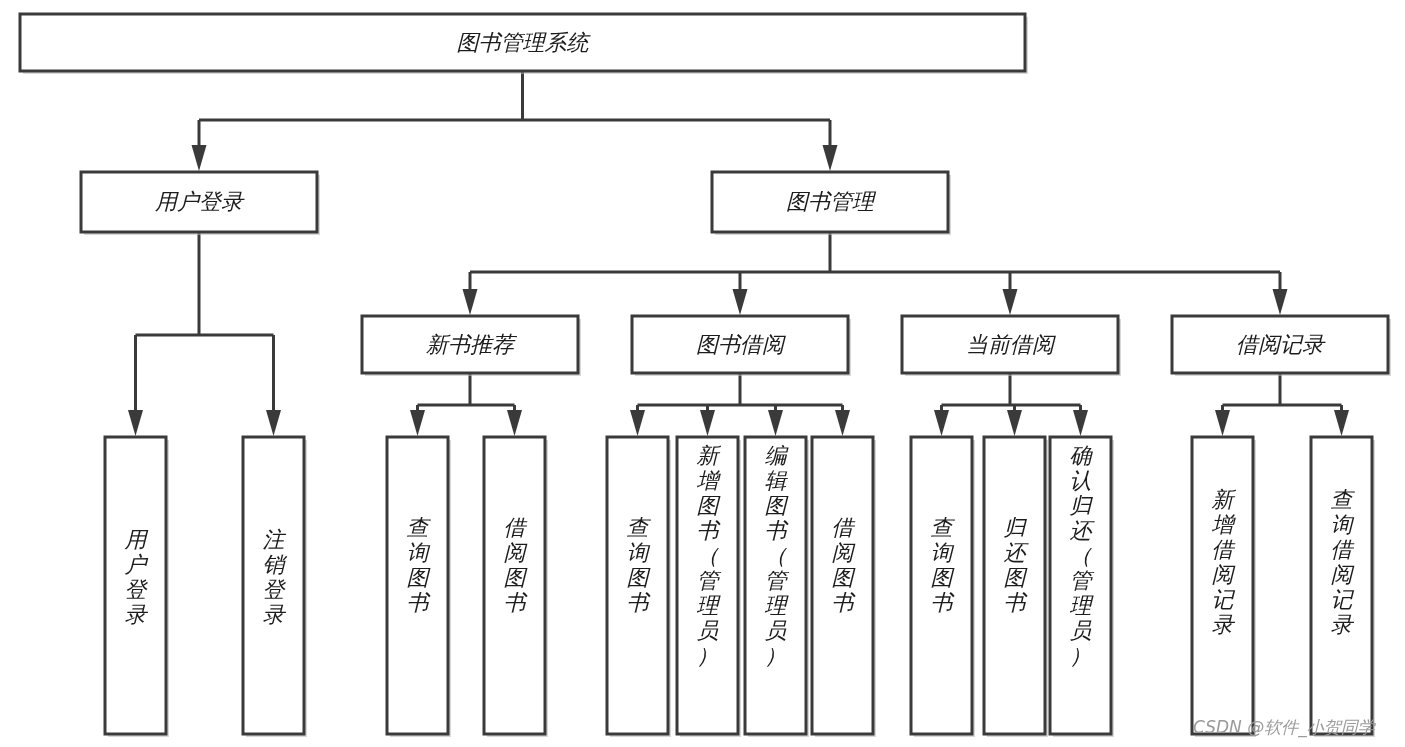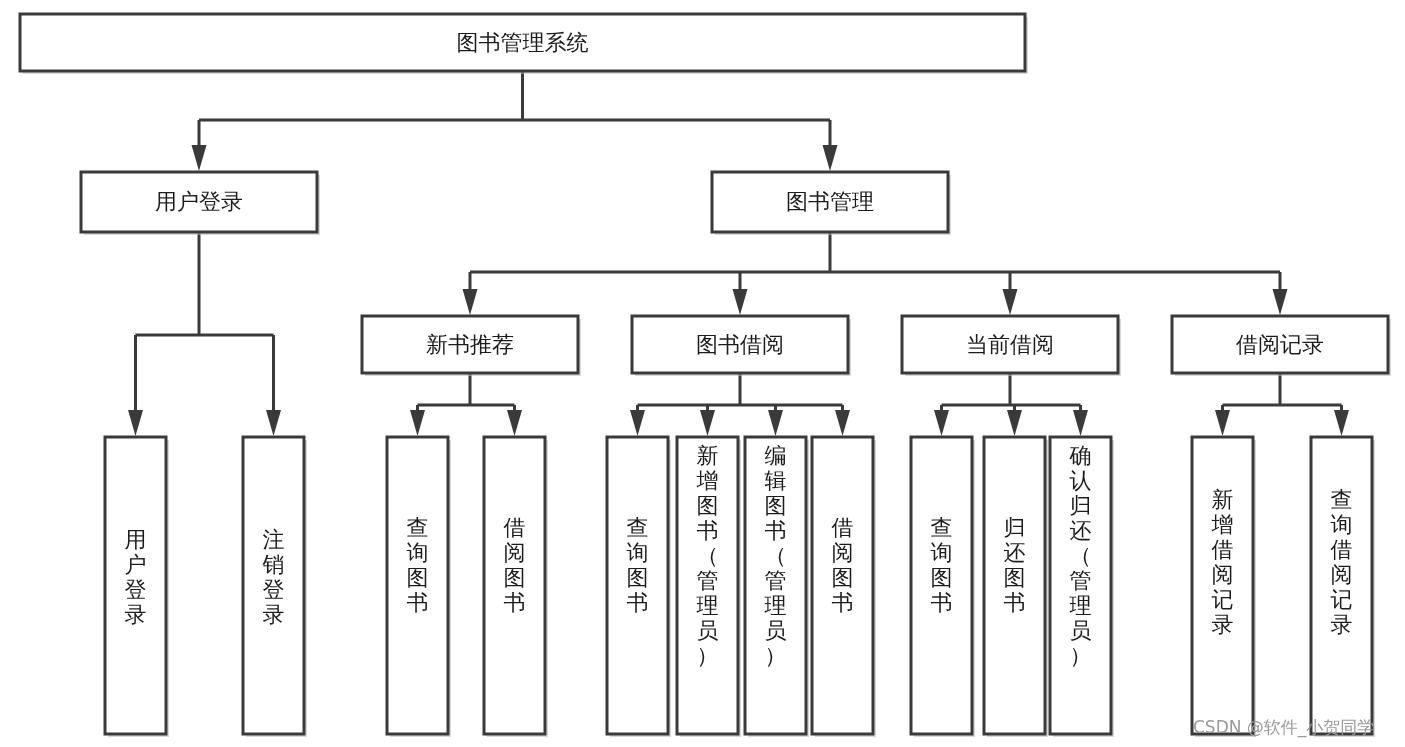--- a/index.html
+++ b/index.html
@@ -14,20 +14,21 @@
     font-family: "DejaVu Sans", "Liberation Sans", sans-serif;
     overflow: hidden;
     position: relative;
   }
   #diagram-root {
     position: absolute;
     left: 0;
     top: 0;
     width: 1141px;
     height: 747px;
+    font-style: italic;
   }
   svg.diagram-canvas {
     display: block;
     width: 1405px;
     height: 747px;
   }
   .node-box {
     fill: #ffffff;
     stroke: #3a3a3a;
     stroke-width: 3;

